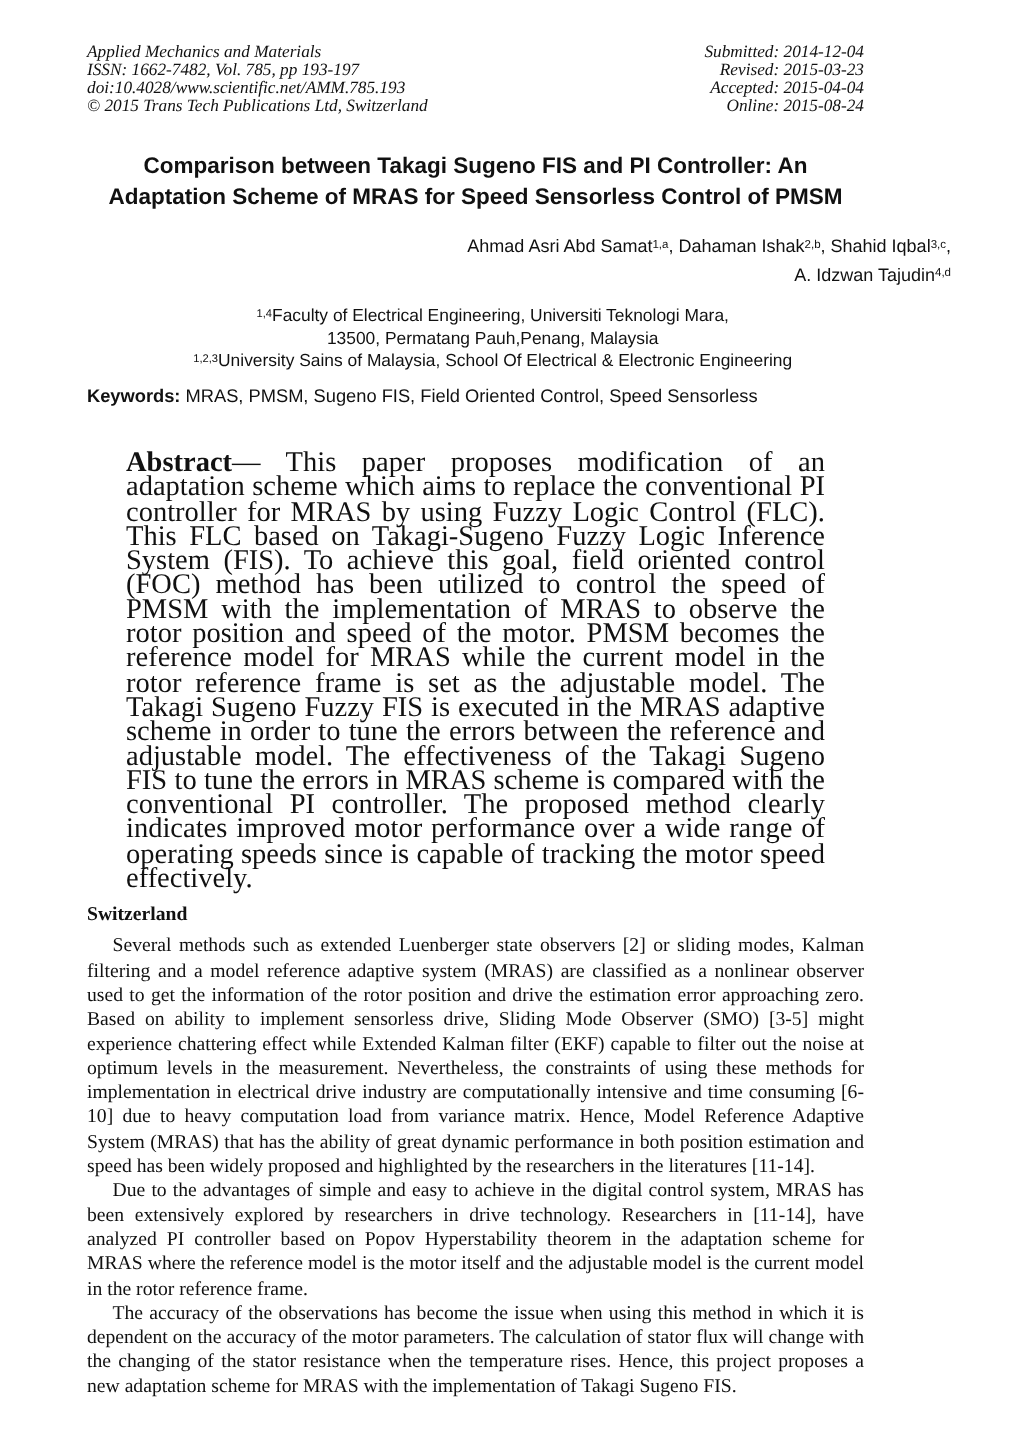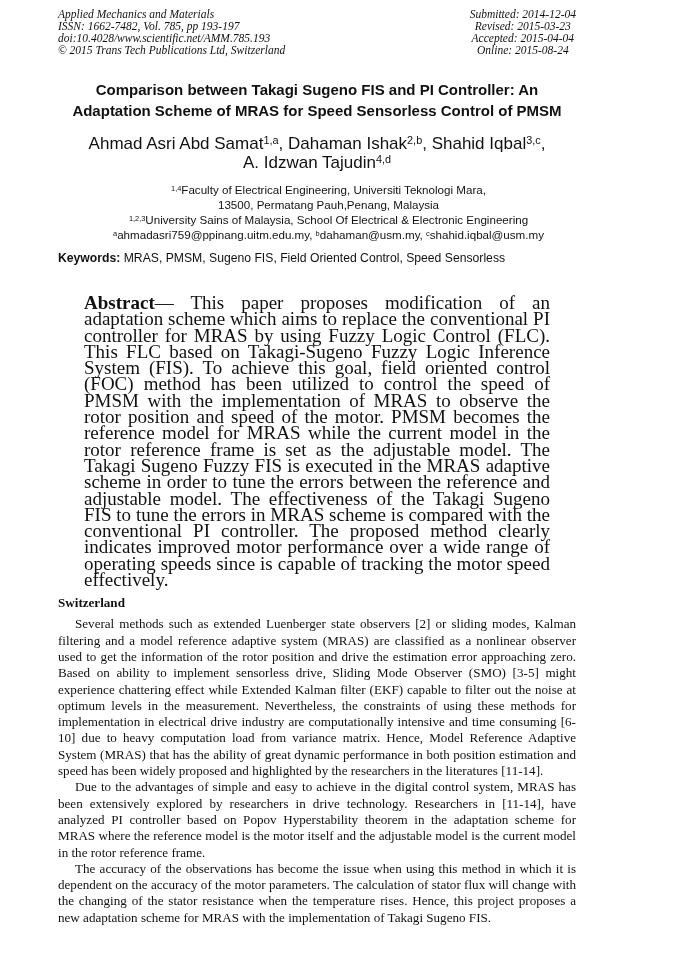--- a/index.html
+++ b/index.html
@@ -5,46 +5,46 @@
 <style>
   * { margin:0; padding:0; box-sizing:border-box; }
   html,body { background:#ffffff; }
   .page {
     position:relative;
     width:634px; height:959px;
     background:#ffffff;
     color:#111111;
     overflow:hidden;
     font-family:"Liberation Serif", serif;
-    padding-top:8px;
+    padding-top:29px;
   }
   
   .jheader {
     display:flex; justify-content:space-between;
     margin:0 58px;
     font-style:italic;
     font-size:11.5px; line-height:12px;
     font-family:"Liberation Serif", serif;
   }
-  .jheader-right { text-align:center; }
+  .jheader-right { text-align:right; }
   
   .title {
     margin:23px 30px 0;
     text-align:center;
     font-family:"Liberation Sans", sans-serif;
     font-weight:bold;
     font-size:15px; line-height:21px;
   }
   .title-line { display:block; white-space:nowrap; }
   
   .authors {
     margin-top:13px;
-    text-align:center;
+    text-align:right;
     font-family:"Liberation Sans", sans-serif;
-    font-size:17px; line-height:19px;
+    font-size:12px; line-height:19px;
   }
   .authors-line { display:block; white-space:nowrap; }
   
   .affiliations {
     margin-top:10px;
     text-align:center;
     font-family:"Liberation Sans", sans-serif;
     font-size:11.6px; line-height:15px;
   }
   .affil-line { display:block; white-space:nowrap;margin-left:23px; }
@@ -107,21 +107,20 @@
 
   <div class="authors">
     <span class="authors-line">Ahmad Asri Abd Samat<sup>1,a</sup>, Dahaman Ishak<sup>2,b</sup>, Shahid Iqbal<sup>3,c</sup>,</span>
     <span class="authors-line">A. Idzwan Tajudin<sup>4,d</sup></span>
   </div>
 
   <div class="affiliations">
     <span class="affil-line"><sup>1,4</sup>Faculty of Electrical Engineering, Universiti Teknologi Mara,</span>
     <span class="affil-line">13500, Permatang Pauh,Penang, Malaysia</span>
     <span class="affil-line"><sup>1,2,3</sup>University Sains of Malaysia, School Of Electrical &amp; Electronic Engineering</span>
-    <span class="affil-line"><sup>a</sup>ahmadasri759@ppinang.uitm.edu.my, <sup>b</sup>dahaman@usm.my, <sup>c</sup>shahid.iqbal@usm.my</span>
   </div>
 
   <p class="keywords">
     <span class="kw-label">Keywords:</span><span> MRAS, PMSM, Sugeno FIS, Field Oriented Control, Speed Sensorless</span>
   </p>
 
   <p class="abstract">
     <span class="abs-label">Abstract</span><span>— This paper proposes modification of an adaptation scheme which aims to replace the conventional PI controller for MRAS by using Fuzzy Logic Control (FLC). This FLC based on Takagi-Sugeno Fuzzy Logic Inference System (FIS). To achieve this goal, field oriented control (FOC) method has been utilized to control the speed of PMSM with the implementation of MRAS to observe the rotor position and speed of the motor. PMSM becomes the reference model for MRAS while the current model in the rotor reference frame is set as the adjustable model. The Takagi Sugeno Fuzzy FIS is executed in the MRAS adaptive scheme in order to tune the errors between the reference and adjustable model. The effectiveness of the Takagi Sugeno FIS to tune the errors in MRAS scheme is compared with the conventional PI controller. The proposed method clearly indicates improved motor performance over a wide range of operating speeds since is capable of tracking the motor speed effectively.</span>
   </p>
 

